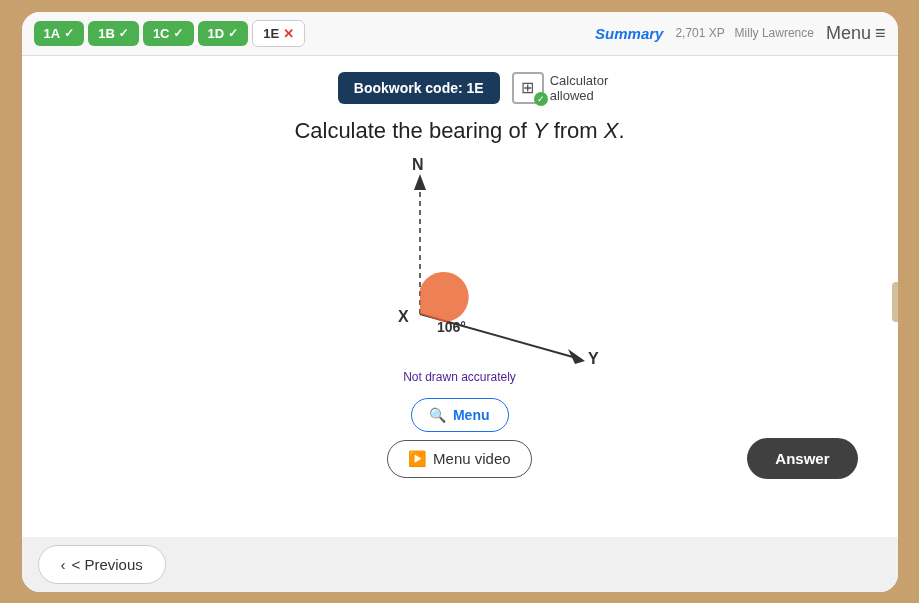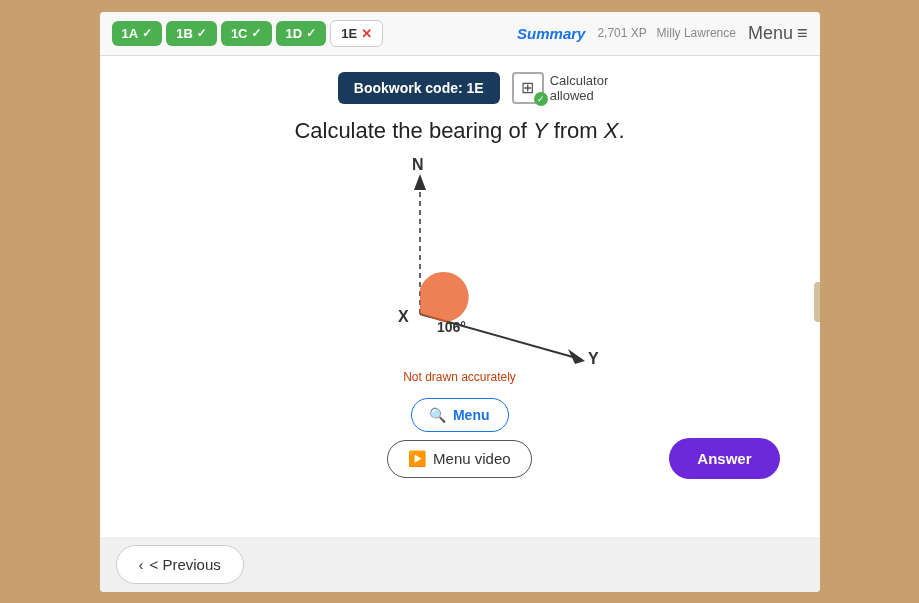--- a/index.html
+++ b/index.html
@@ -7,24 +7,24 @@
       width: 919px;
       height: 603px;
       background: #c8a06e;
       font-family: 'Segoe UI', Arial, sans-serif;
       overflow: hidden;
       display: flex;
       align-items: center;
       justify-content: center;
     }
     .tablet-frame {
-      width: 720px;
+      width: 876px;
       height: 580px;
       background: #f0f0f0;
-      border-radius: 4px;
+      border-radius: 18px;
       position: relative;
       overflow: hidden;
       display: flex;
       flex-direction: column;
     }
     
     .top-nav {
       background: #f8f8f8;
       border-bottom: 1px solid #ddd;
       display: flex;
@@ -153,21 +153,21 @@
     }
     
     .diagram-area {
       width: 340px;
       height: 210px;
       position: relative;
       margin-bottom: 6px;
     }
     .not-accurate {
       font-size: 12px;
-      color: #c2410c;
+      color: #4c1d95;
       text-align: center;
       margin-bottom: 10px;
     }
     
     .bottom-btns {
       display: flex;
       align-items: center;
       justify-content: center;
       gap: 20px;
       margin-top: 4px;
@@ -192,21 +192,21 @@
       background: white;
       border: 1.5px solid #555;
       color: #333;
       padding: 9px 20px;
       border-radius: 22px;
       font-size: 15px;
       font-weight: 500;
       cursor: pointer;
     }
     .answer-btn {
-      background: #6d28d9;
+      background: #404040;
       color: white;
       border: none;
       padding: 12px 28px;
       border-radius: 22px;
       font-size: 15px;
       font-weight: 600;
       cursor: pointer;
     }
     
     .bottom-bar {

